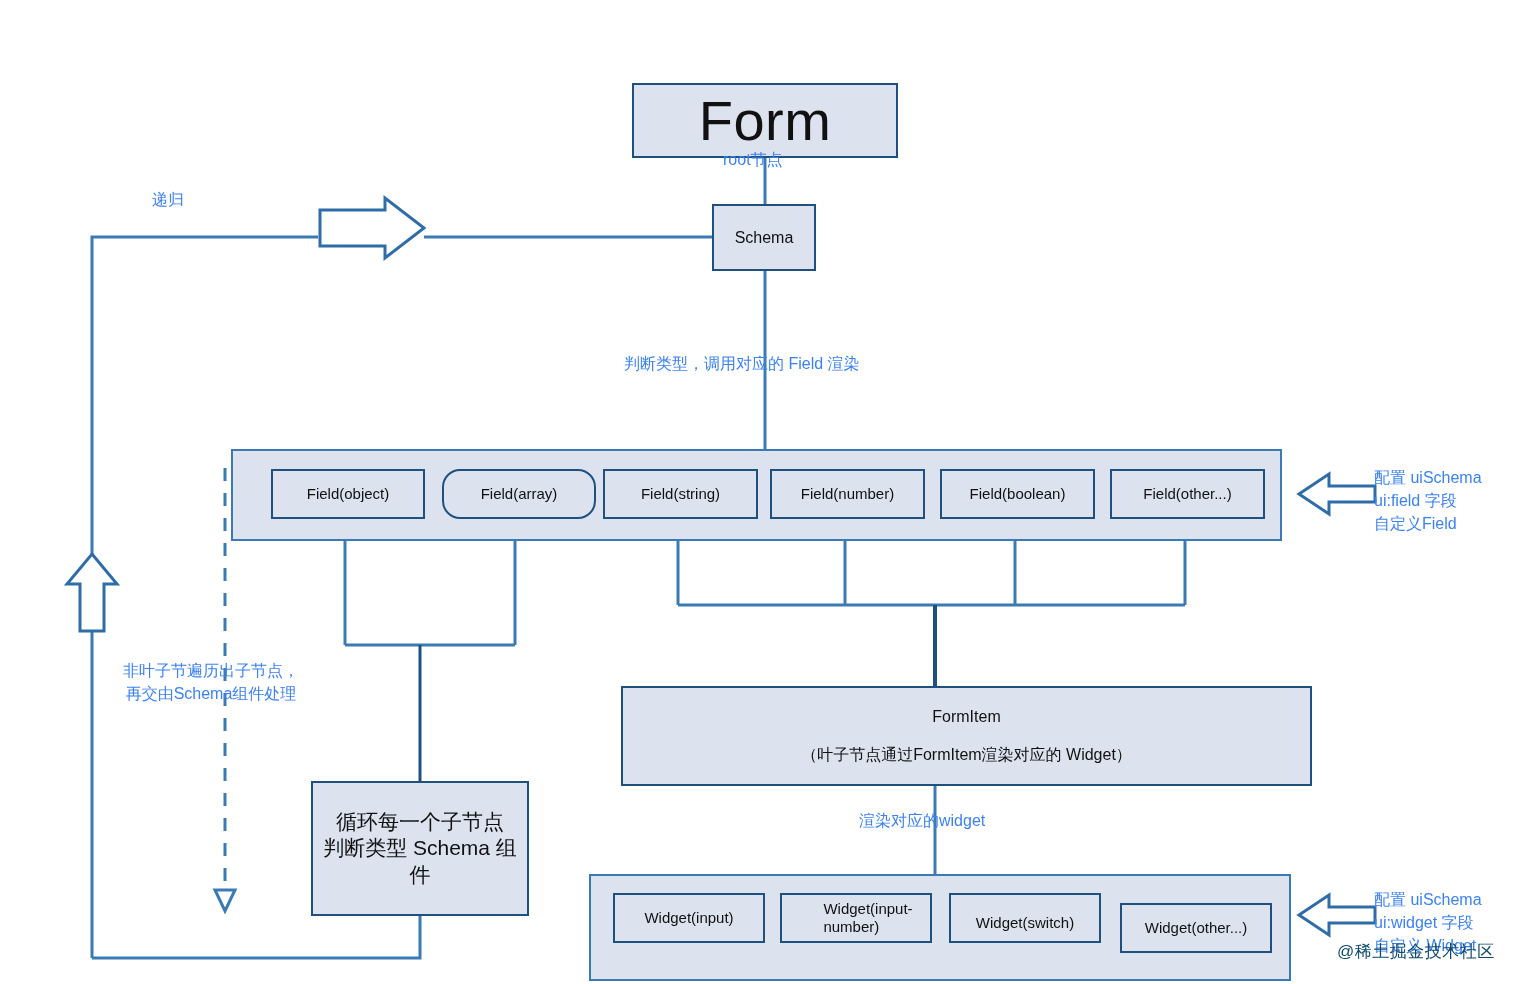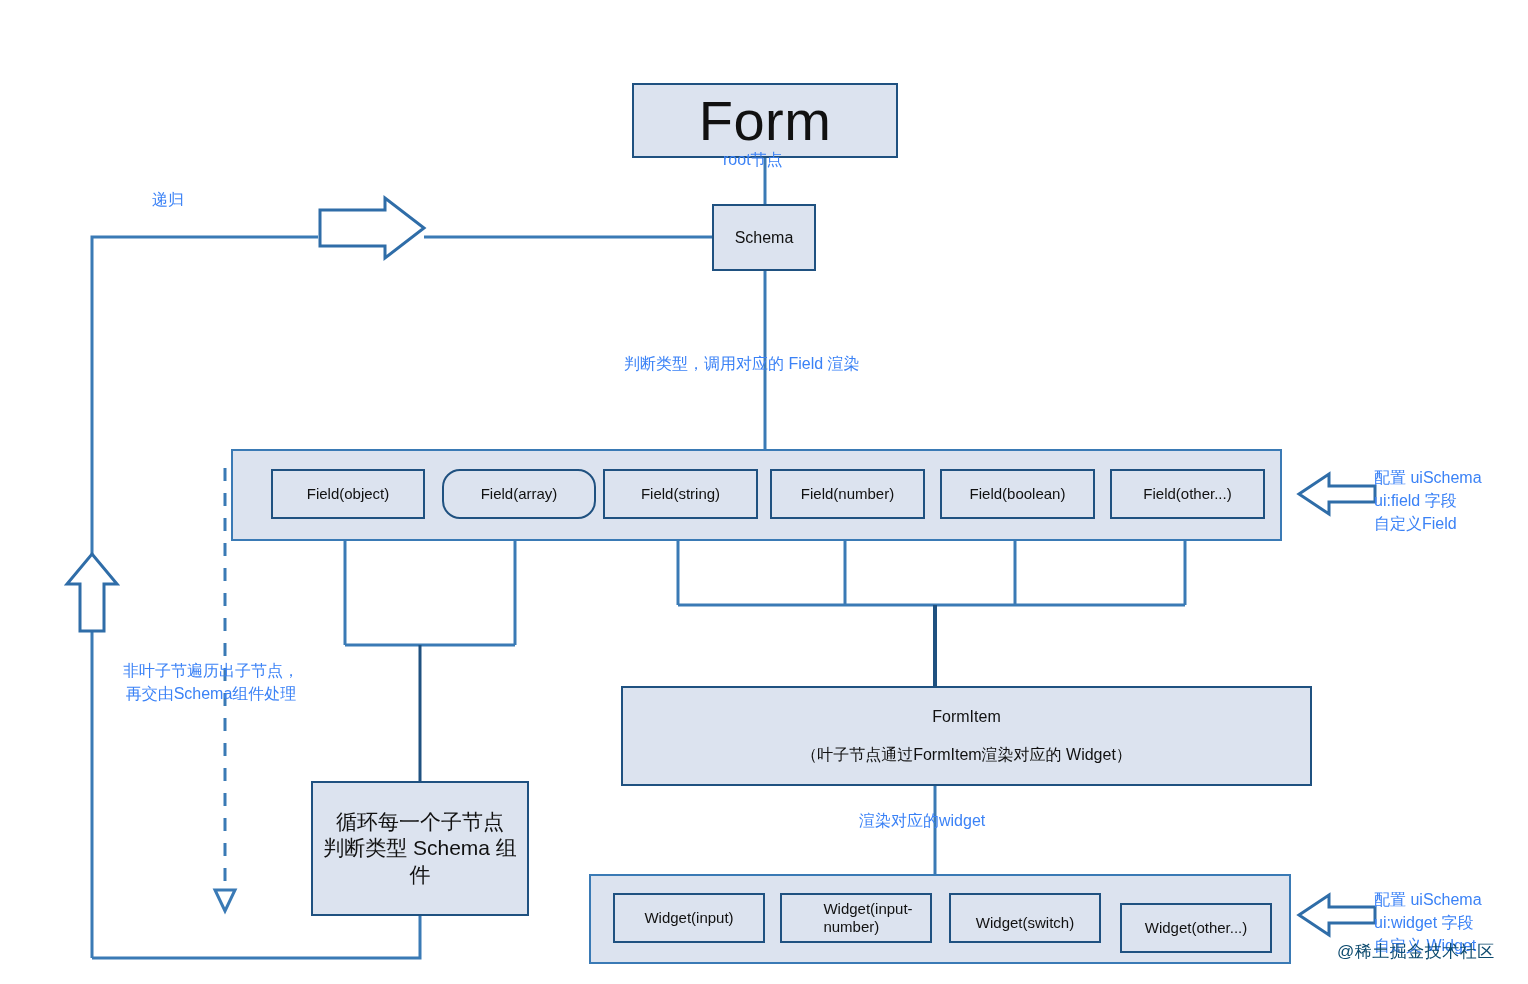--- a/index.html
+++ b/index.html
@@ -76,21 +76,21 @@
     left:589px; top:686px; width:691px; height:100px;
     flex-direction:column;
     gap:18px;
     font-size:16px;
     margin-left:32px;
   }
   #field-group{
     left:231px; top:449px; width:1051px; height:92px;
   }
   #widget-group{
-    left:589px; top:874px; width:702px; height:90px;
+    left:589px; top:874px; width:702px; height:107px;
   }
   .watermark{
     position:absolute;
     left:1337px; top:940px;
     font-size:17px;
     color:#0c4a6e;
     white-space:nowrap;
     letter-spacing:0.5px;
   }
 </style>

